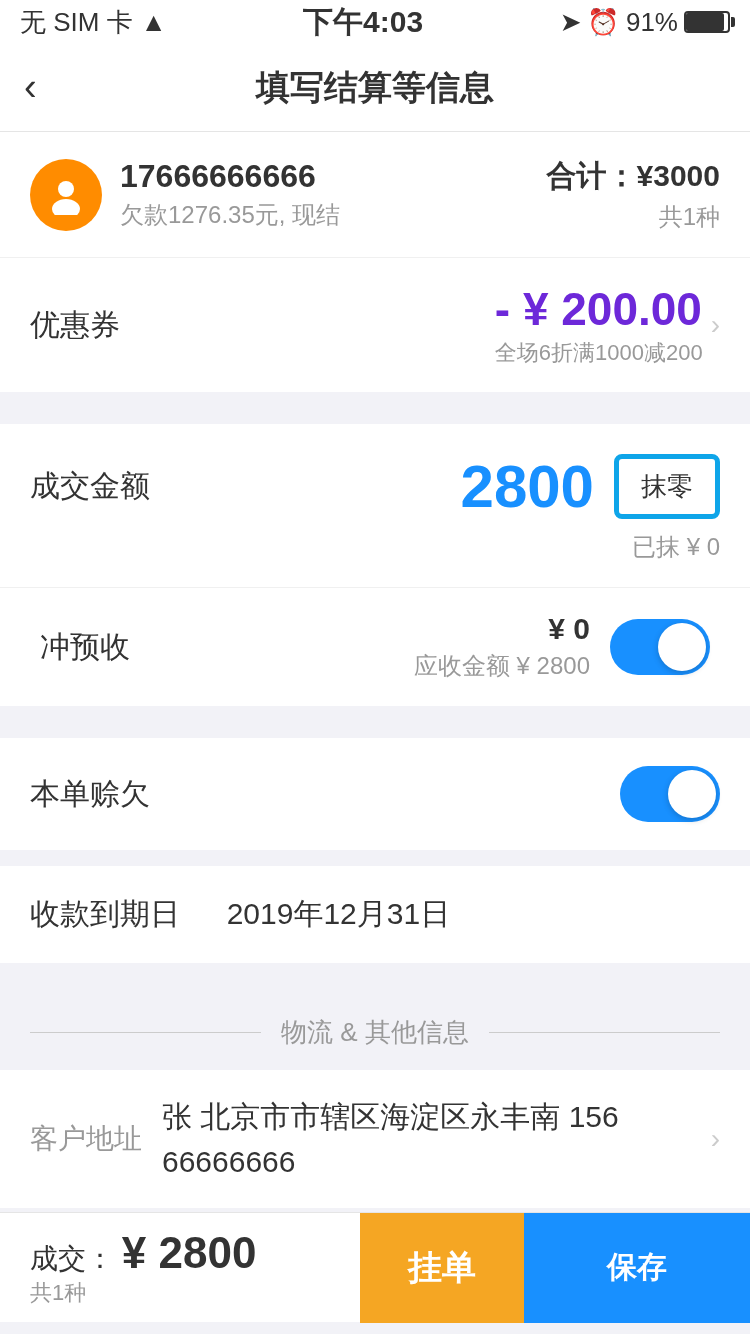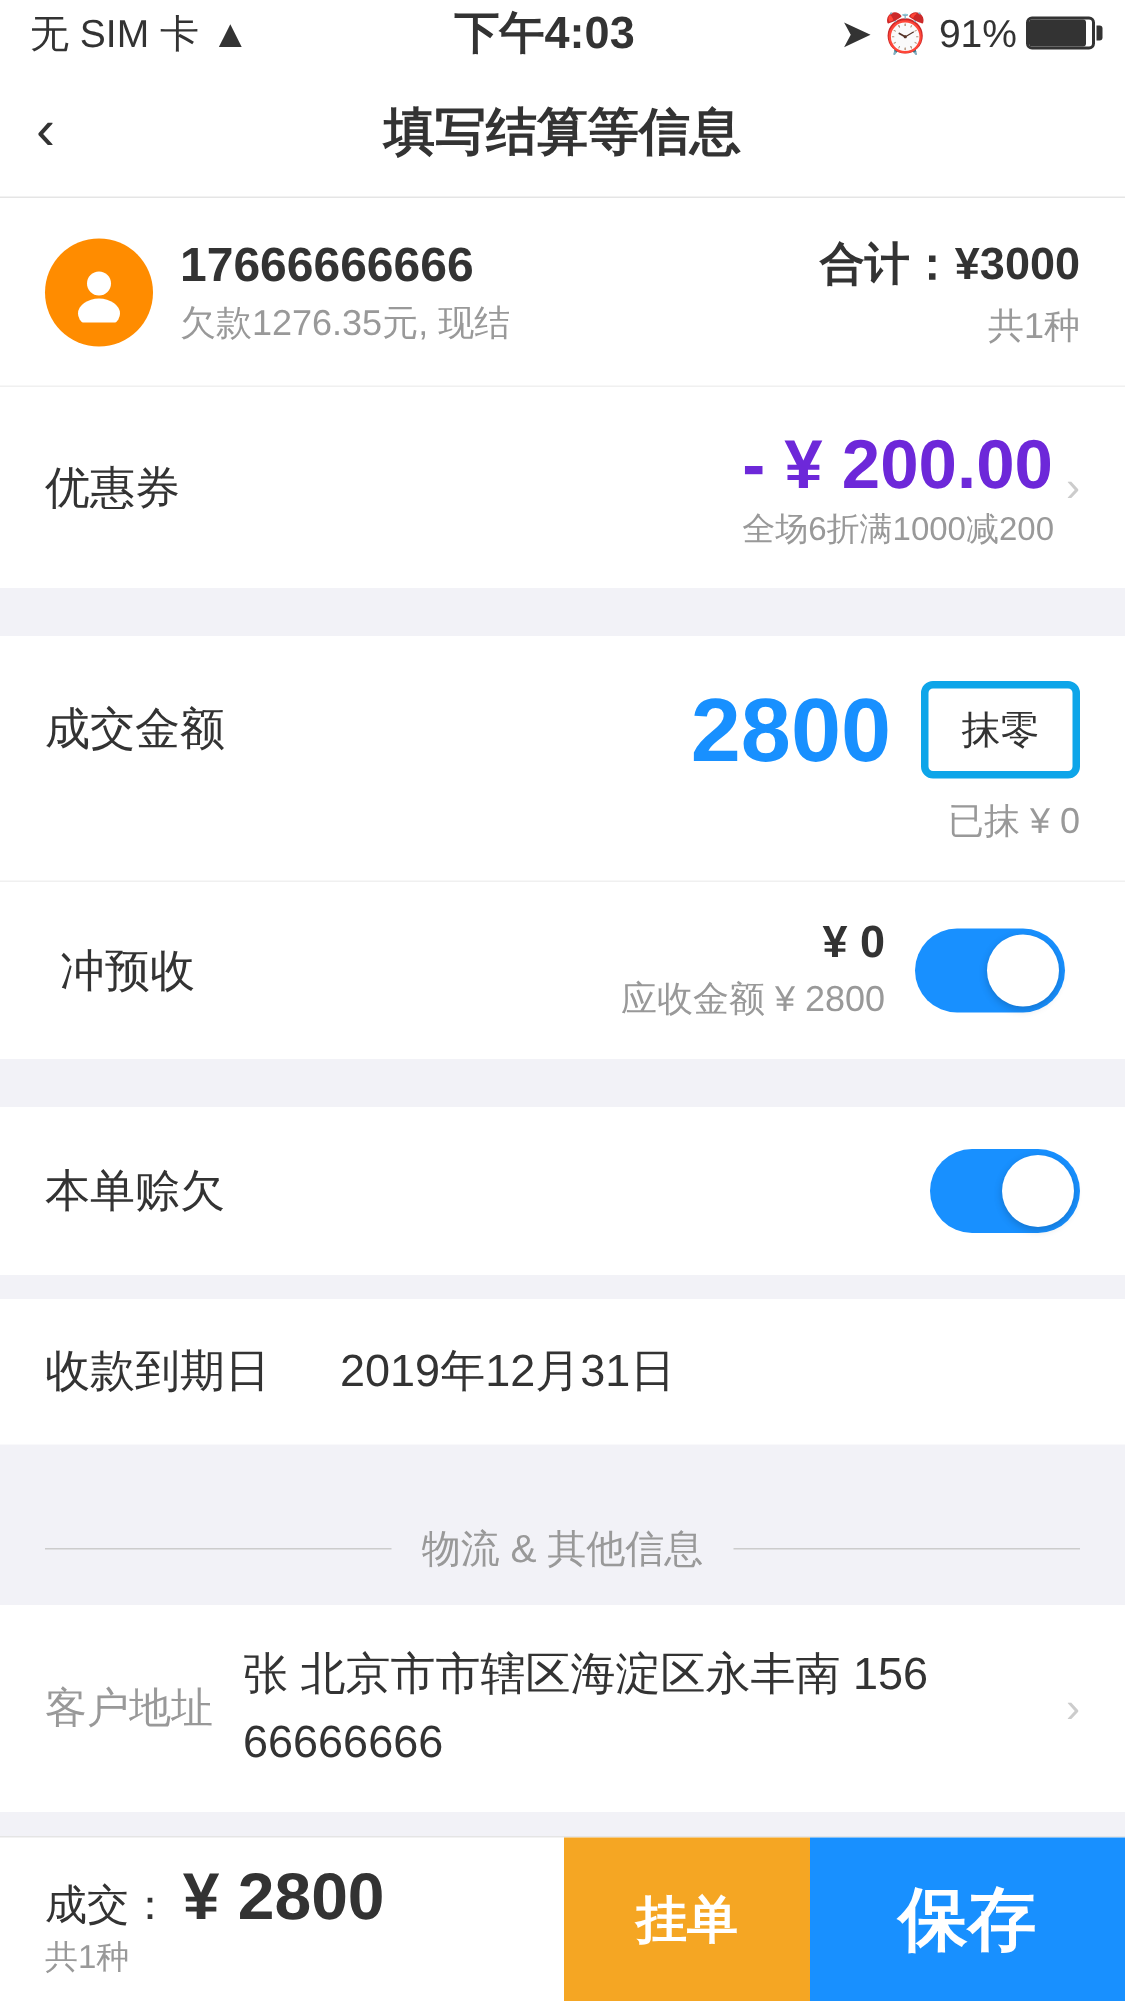--- a/index.html
+++ b/index.html
@@ -220,21 +220,21 @@
       align-items: center;
       gap: 20px;
     }
     .address-label { font-size: 28px; color: #999; white-space: nowrap; }
     .address-content { flex: 1; font-size: 30px; color: #333; line-height: 1.5; }
     .address-chevron { font-size: 28px; color: #ccc; flex-shrink: 0; }
 
     
     .bottom-bar {
       position: fixed;
-      bottom: 0;
+      bottom: 12px;
       width: 750px;
       height: 110px;
       background: #fff;
       border-top: 1px solid #e5e5e5;
       display: flex;
       align-items: center;
     }
     .bottom-left {
       flex: 1;
       padding: 0 30px;
@@ -243,24 +243,24 @@
     .bottom-deal-amount { font-size: 44px; font-weight: 700; color: #333; }
     .bottom-count { font-size: 22px; color: #999; }
     .bottom-btn-hold {
       width: 164px; height: 110px;
       background: #f5a623;
       display: flex; align-items: center; justify-content: center;
       font-size: 34px; font-weight: 600; color: #fff;
       cursor: pointer;
     }
     .bottom-btn-save {
-      width: 210px; height: 110px;
+      width: 226px; height: 110px;
       background: #1890ff;
       display: flex; align-items: center; justify-content: center;
-      font-size: 46px; font-weight: 600; color: #fff;
+      font-size: 30px; font-weight: 600; color: #fff;
       cursor: pointer;
     }
   </style>
 </head>
 <body>
 
 <div class="status-bar">
   <div class="status-left">
     <span>无 SIM 卡</span>
     <span>▲</span>

